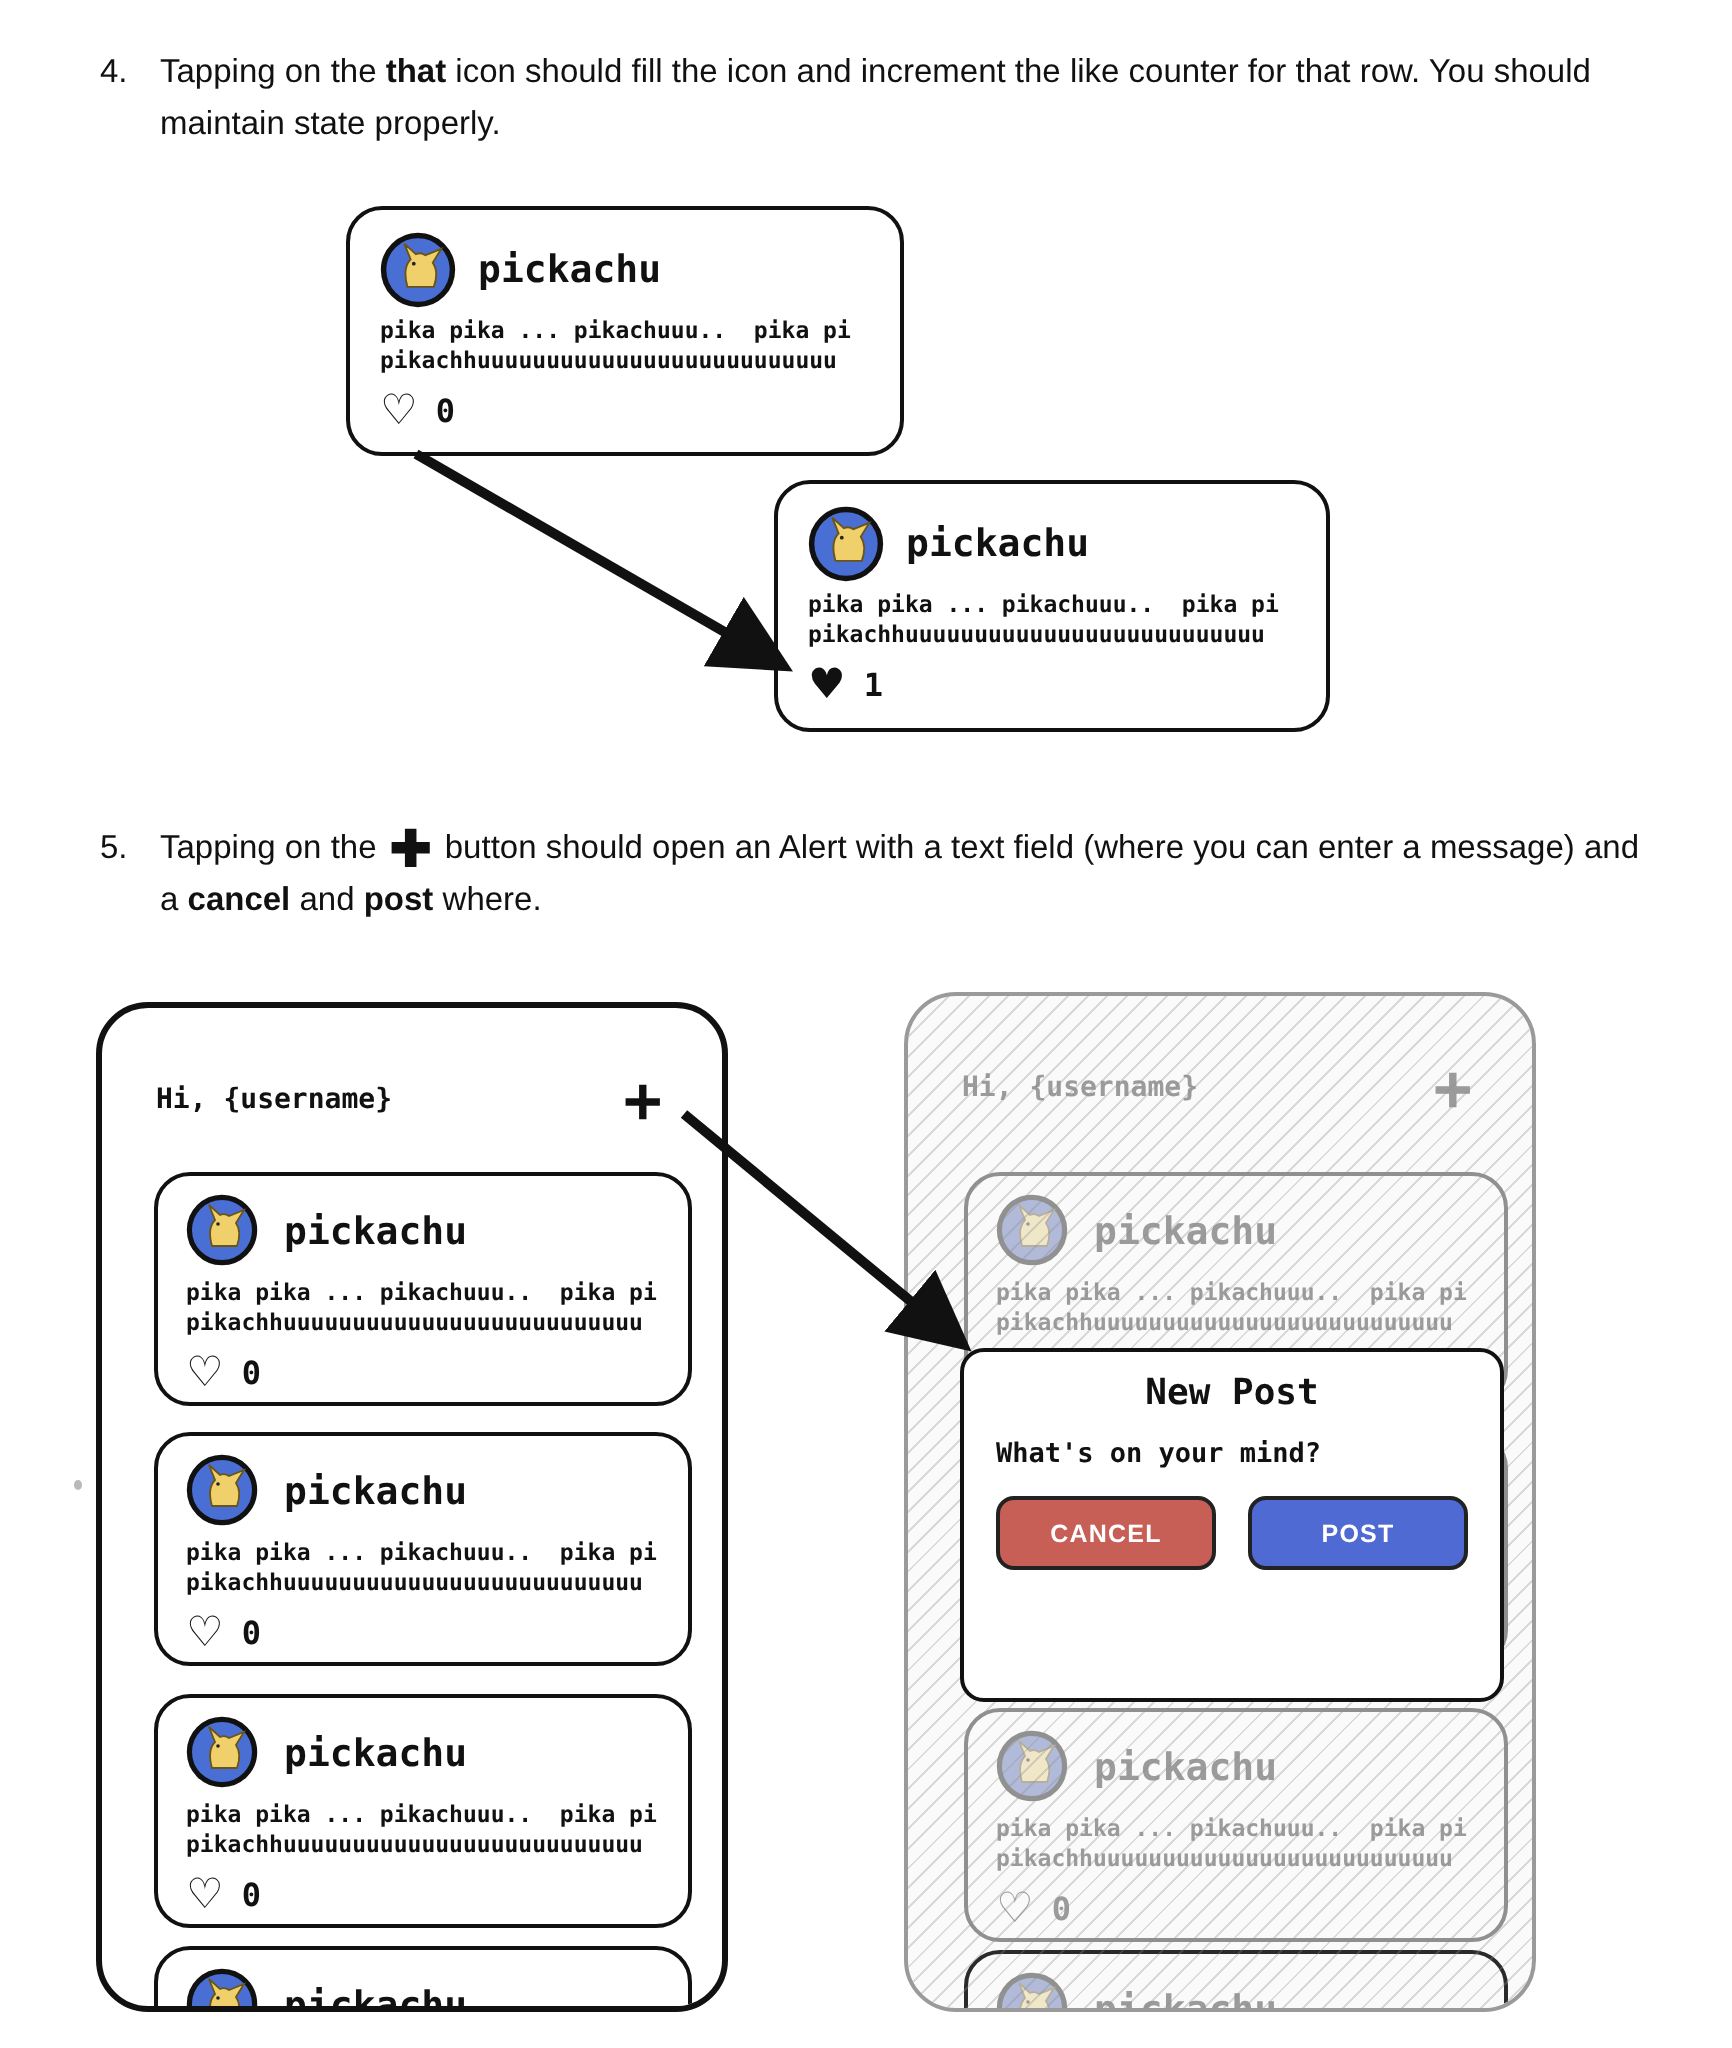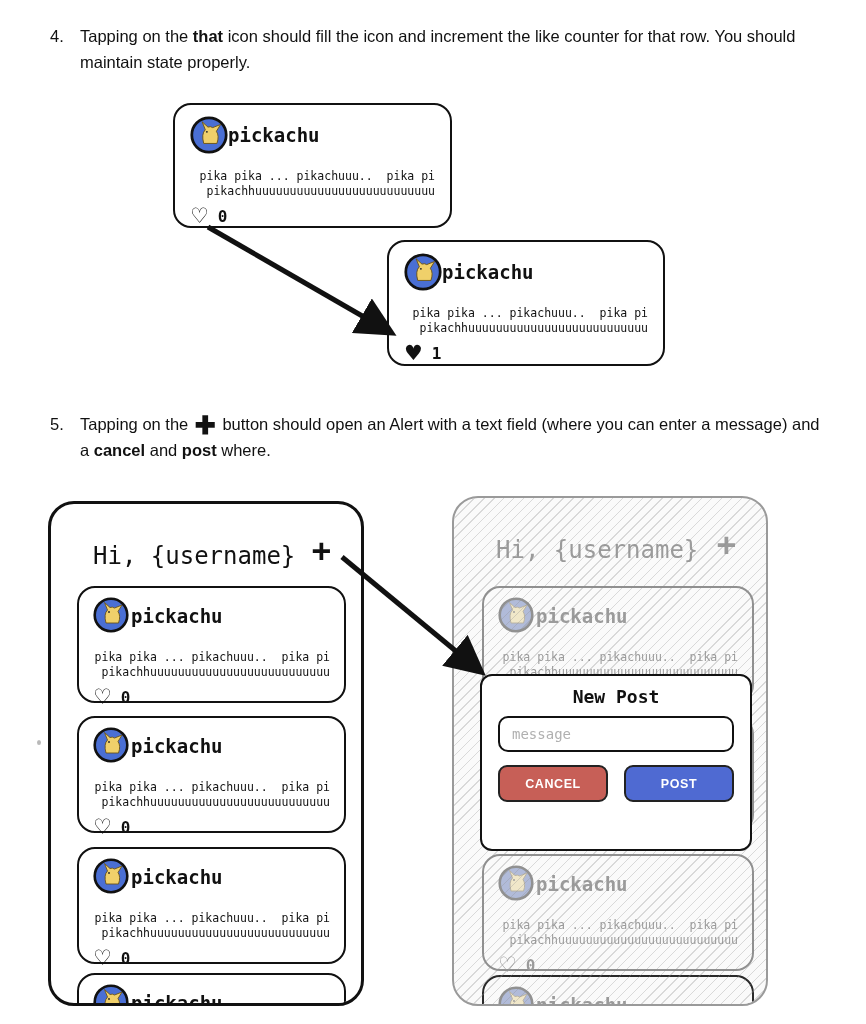--- a/index.html
+++ b/index.html
@@ -9,35 +9,35 @@
   
   .instr{position:absolute;display:flex;font-size:16.5px;line-height:1.55;color:#111;}
   .instr .num{width:30px;flex:0 0 30px;}
   .instr .body{width:742px;}
   .instr b{font-weight:700;}
   .plus-glyph{font-size:25px;font-weight:700;line-height:0;vertical-align:-4px;padding:0 2px;}
 
   
   .card{position:absolute;background:#fff;border:2.5px solid #111;border-radius:18px;
         box-sizing:border-box;padding:11px 15px 8px 15px;}
-  .card-head{display:flex;align-items:center;}
+  .card-head{display:flex;align-items:center;gap:11px;}
   .avatar{width:38px;height:38px;flex:0 0 38px;display:inline-block;}
   .avatar svg{display:block;}
   .uname{font-family:"DejaVu Sans Mono",monospace;font-weight:700;font-size:19px;color:#111;}
-  .ptext{margin-top:15px;font-family:"DejaVu Sans Mono",monospace;font-weight:400;
-         font-size:11.5px;line-height:1.32;white-space:pre;color:#111;text-align:right;}
+  .ptext{margin-top:4px;font-family:"DejaVu Sans Mono",monospace;font-weight:700;
+         font-size:11.5px;line-height:1.32;white-space:pre;color:#111;}
   .likerow{margin-top:7px;display:flex;align-items:center;gap:9px;}
   .heart{font-family:"DejaVu Sans",sans-serif;font-size:21px;line-height:1;color:#111;}
   .lcount{font-family:"DejaVu Sans Mono",monospace;font-weight:700;font-size:16px;color:#111;}
 
   
   .phone{position:absolute;box-sizing:border-box;background:#fff;border:3px solid #111;
          border-radius:26px;overflow:hidden;}
-  .phone-header-greeting{position:absolute;left:42px;top:38px;
-         font-family:"DejaVu Sans Mono",monospace;font-weight:400;font-size:24px;color:#111;}
+  .phone-header-greeting{position:absolute;left:27px;top:38px;
+         font-family:"DejaVu Sans Mono",monospace;font-weight:700;font-size:14px;color:#111;}
   .phone-add{position:absolute;right:30px;top:30px;font-family:"DejaVu Sans Mono",monospace;
          font-weight:700;font-size:32px;color:#111;line-height:1;cursor:pointer;background:none;border:none;padding:0;}
   .phone .card{border-width:2.5px;}
 
   
   .phone.dim{border:2.5px solid #9a9a9a;background:#fafafa;}
   .phone.dim .phone-header-greeting,.phone.dim .phone-add{color:#9b9b9b;}
   .phone.dim .card{border-color:#909090;background:#fafafa;}
   .phone.dim .card.dark-border{border-color:#2a2a2a;}
   .phone.dim .uname,.phone.dim .ptext,.phone.dim .heart,.phone.dim .lcount{color:#9b9b9b;}
@@ -243,21 +243,21 @@
             </svg>
           </span>
           <span class="uname">pickachu</span>
         </div>
     </div>
 
     <div class="hatch"></div>
 
     <div class="modal">
       <div class="modal-title">New Post</div>
-      <input class="modal-input" type="text" placeholder="message" style="">
+      <div class="modal-prompt">What's on your mind?</div>
       <div class="modal-btns">
         <button class="mbtn" style="background: rgb(199, 95, 87);">CANCEL</button>
         <button class="mbtn" style="background: rgb(79, 106, 210);">POST</button>
       </div>
     </div>
   </div>
 
   <div class="stray-dot"></div>
 
   <svg class="overlay" width="866" height="1024">

